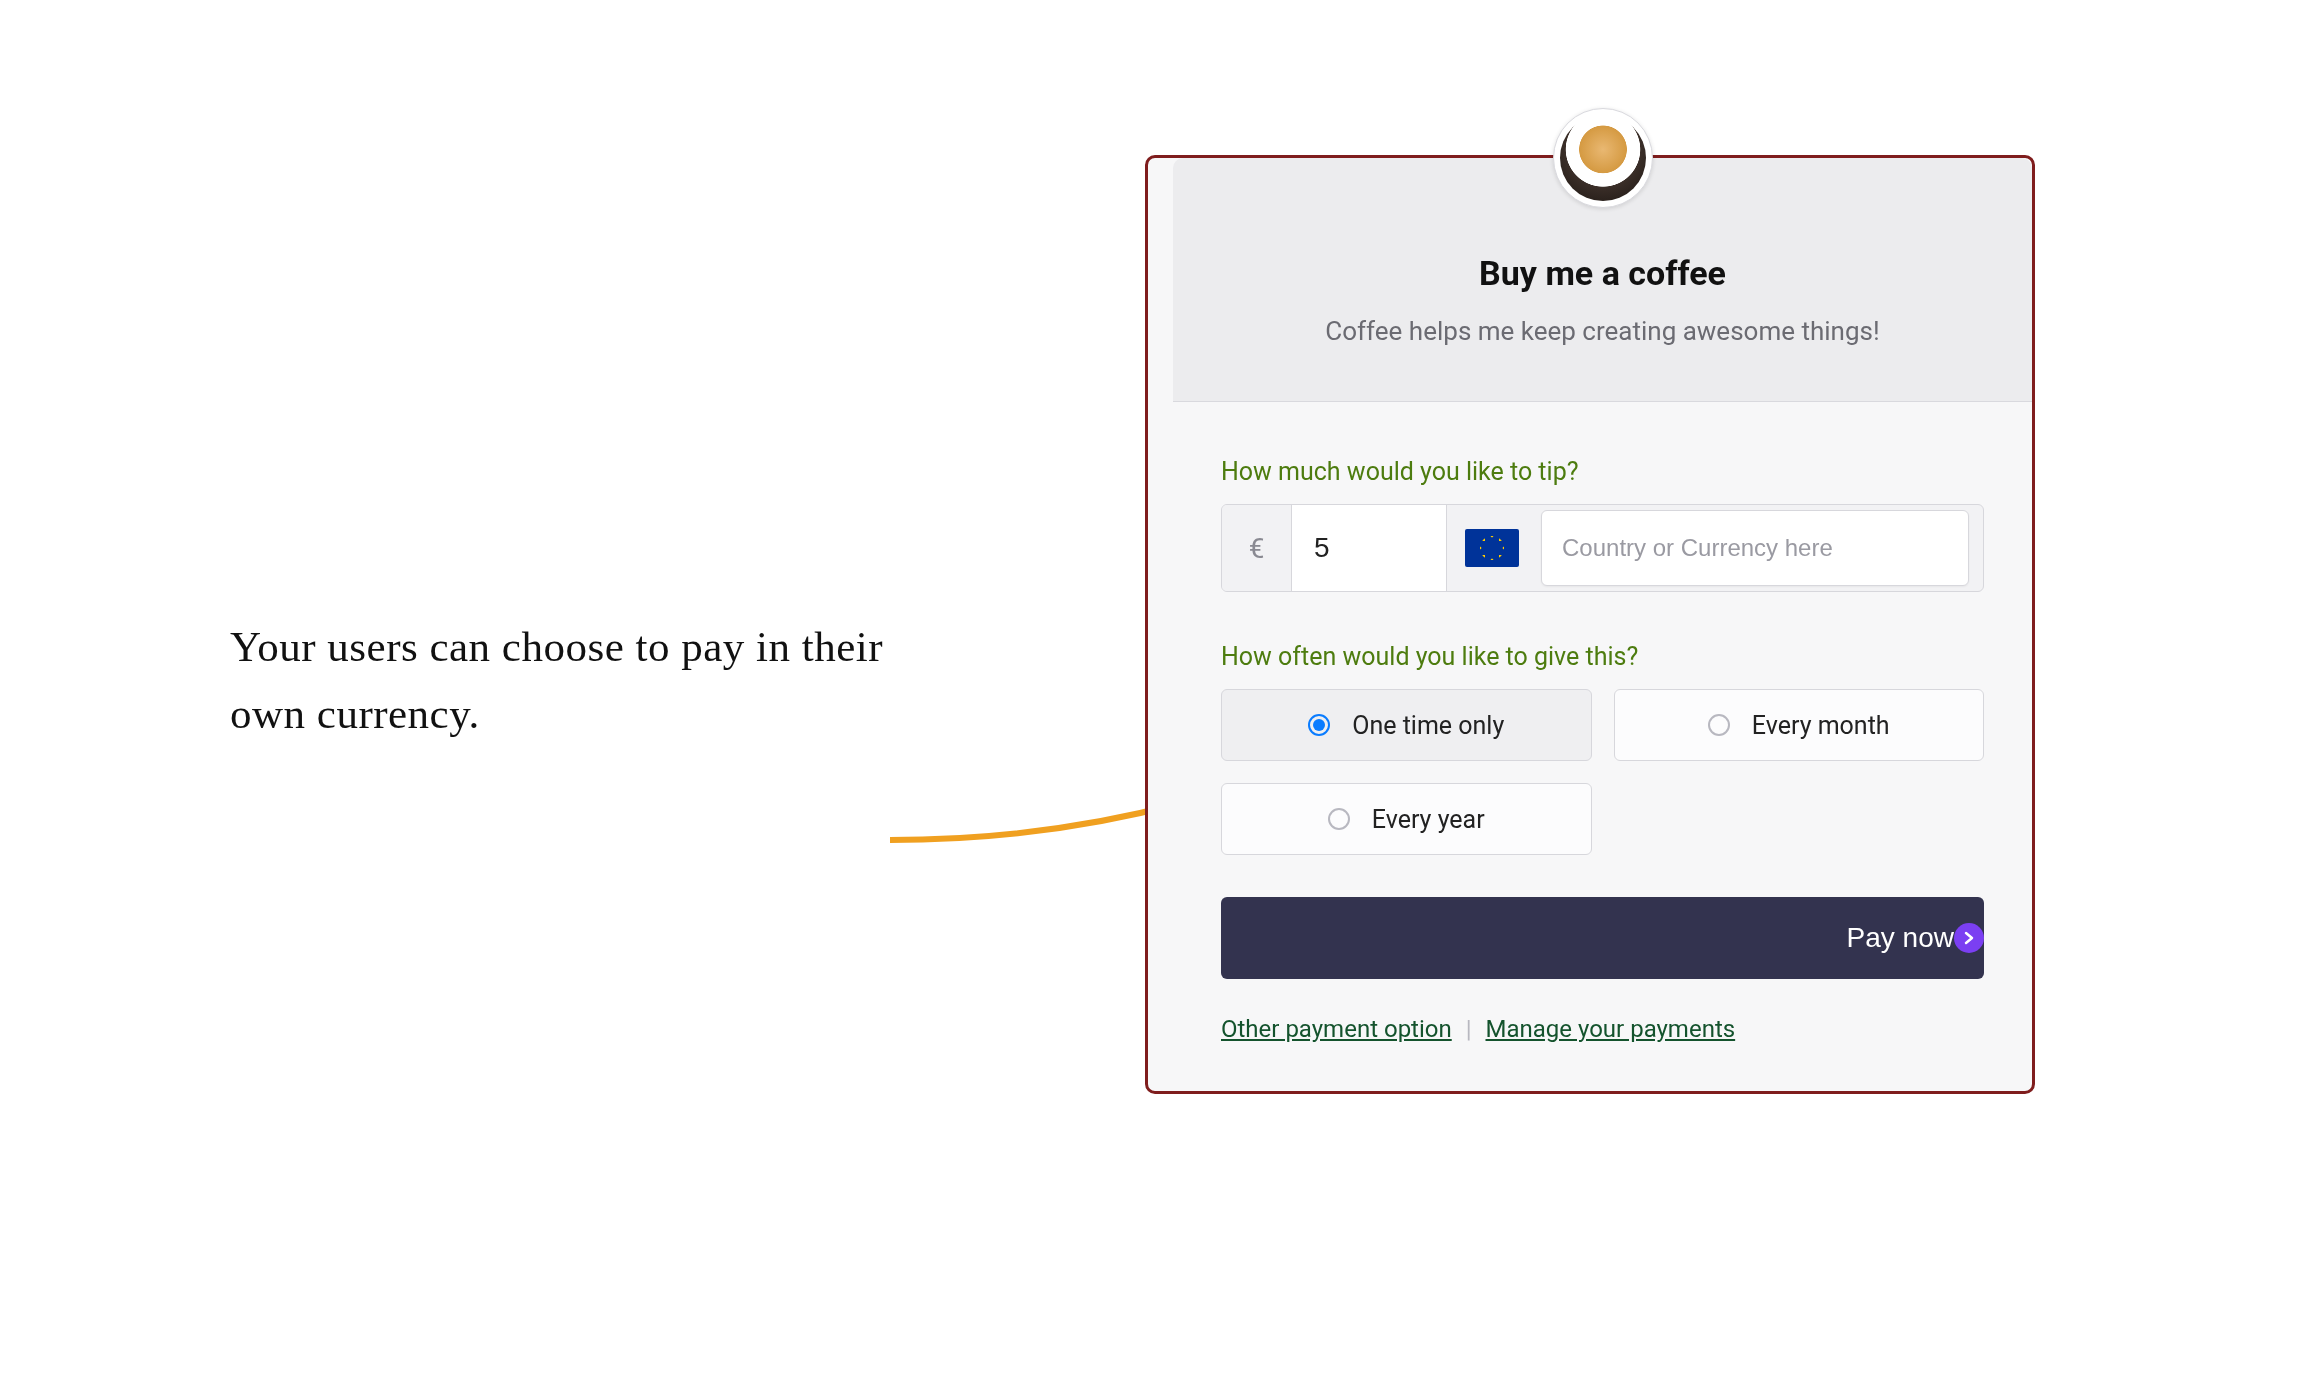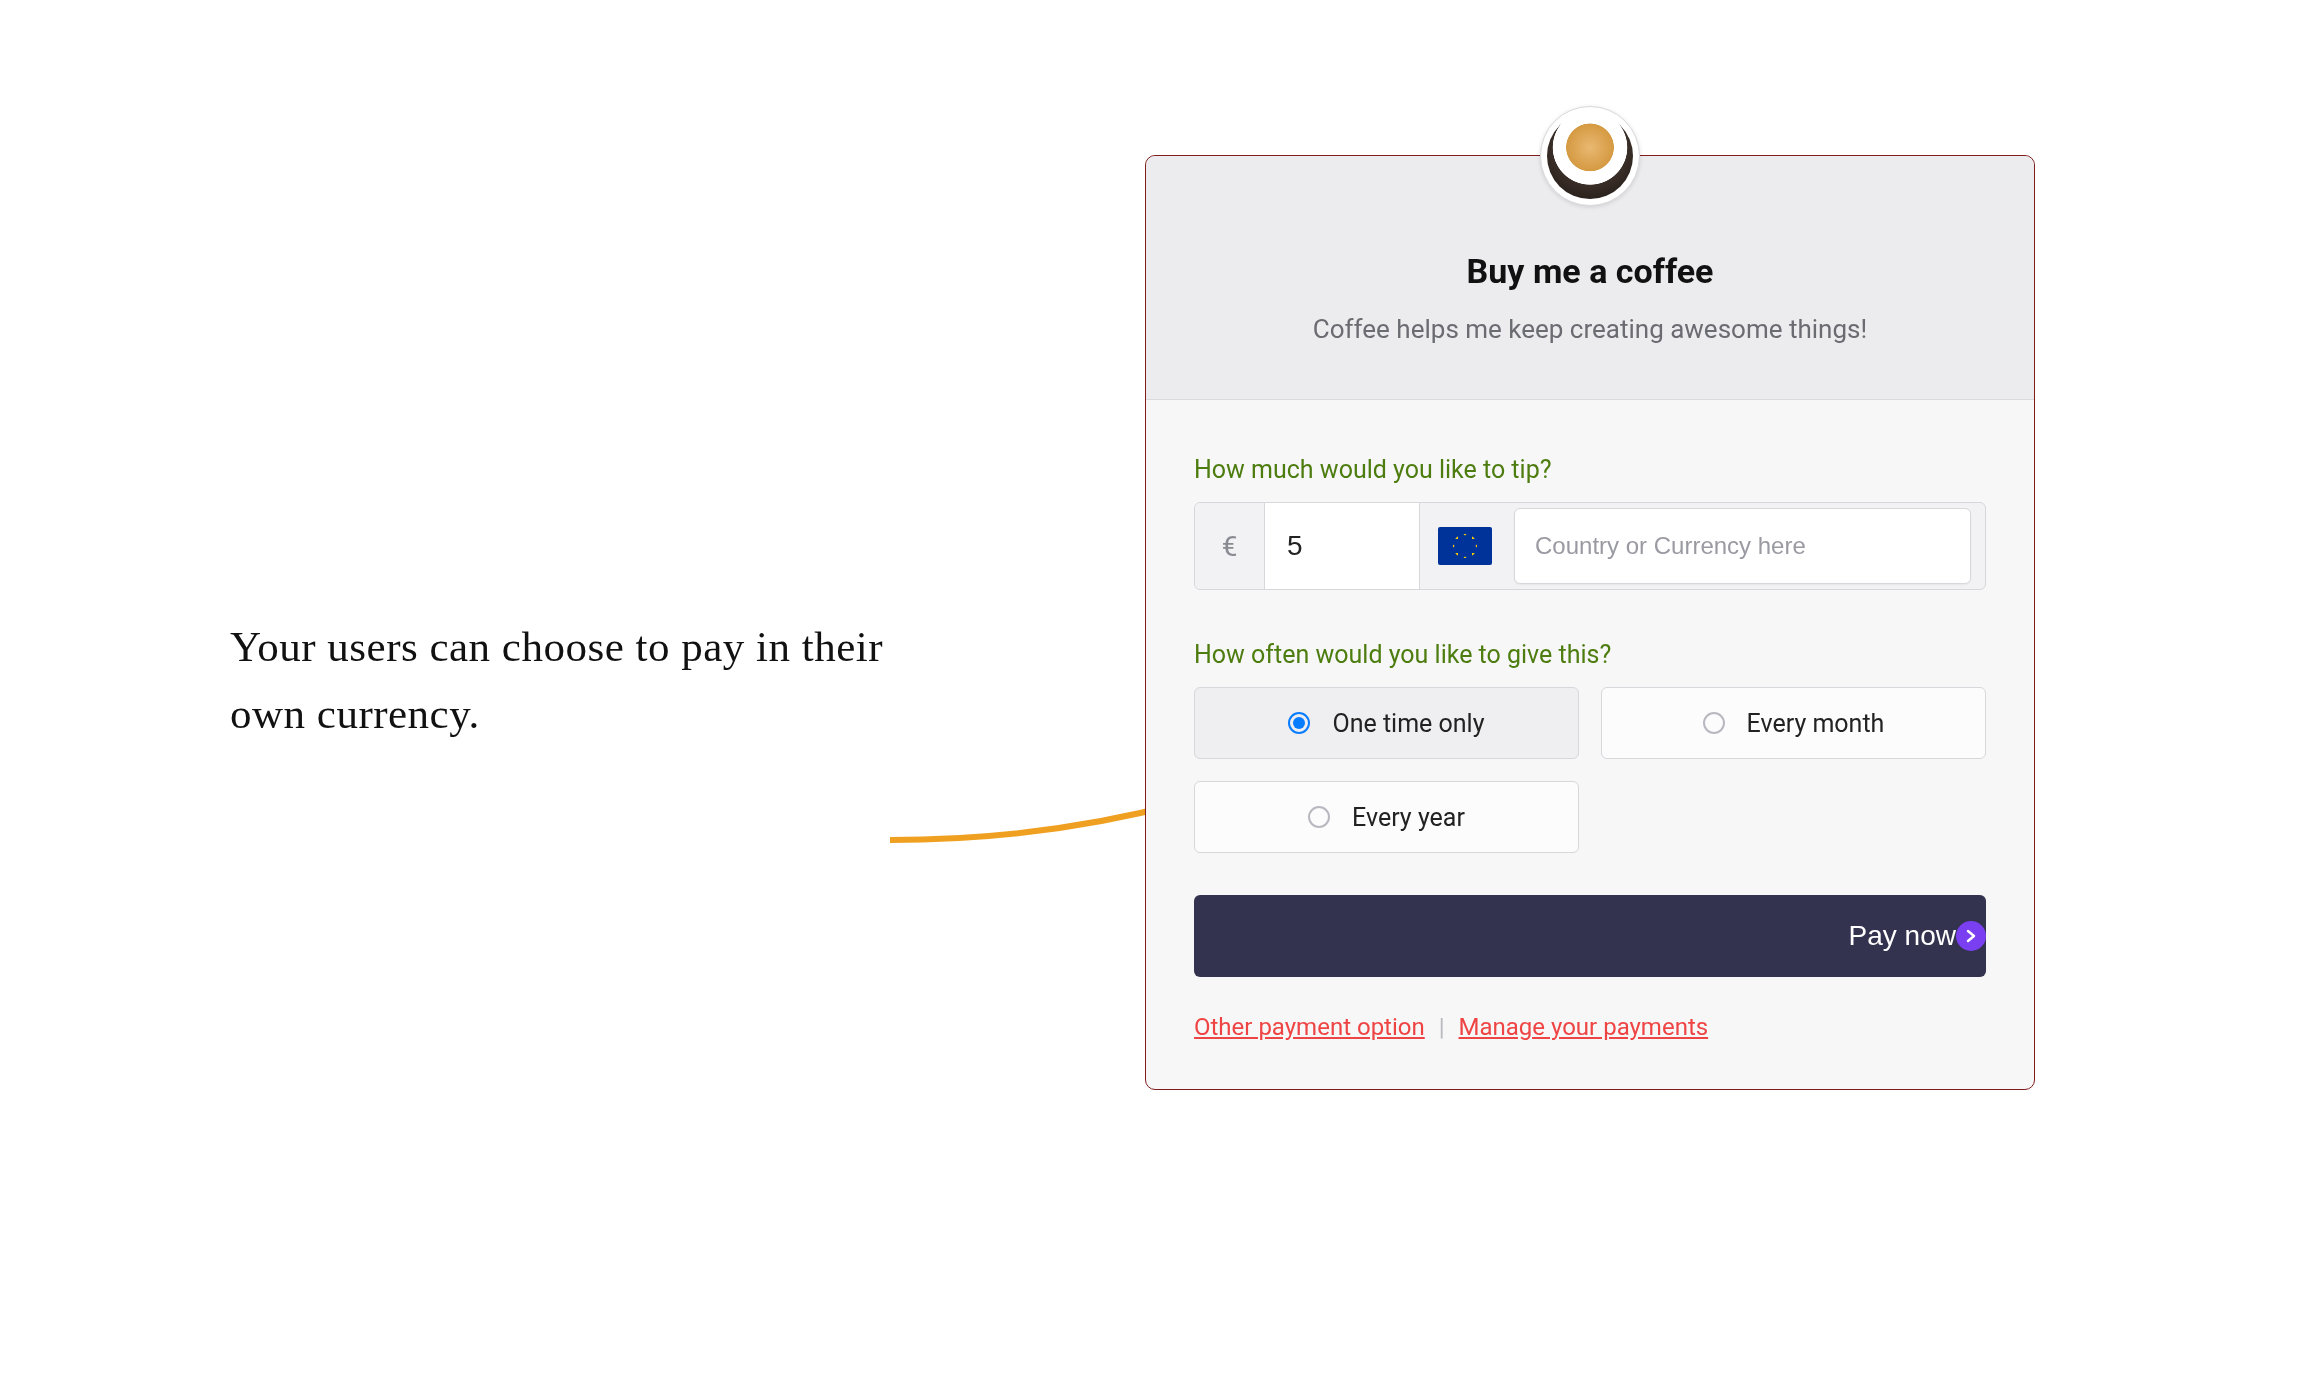--- a/index.html
+++ b/index.html
@@ -26,24 +26,25 @@
     position: absolute;
     left: 870px;
     top: 670px;
     pointer-events: none;
   }
   .card {
     position: absolute;
     left: 1145px;
     top: 155px;
     width: 890px;
-    border: 1px solid #7f1d1d;
+    border: 3px solid #7f1d1d;
     border-radius: 10px;
     background: #f7f7f8;
     overflow: visible;
+    padding-left: 25px;
   }
   .card-header {
     background: #ececee;
     border-bottom: 1px solid #d9d9de;
     border-radius: 10px 10px 0 0;
     text-align: center;
     padding: 95px 40px 55px;
     position: relative;
   }
   .avatar-wrap {
@@ -230,21 +231,21 @@
     display: flex;
     align-items: center;
     justify-content: center;
   }
   .pay-icon svg { display: block; }
   .footer-links {
     font-size: 24px;
     color: #6b6b72;
   }
   .footer-links a {
-    color: #ef4444;
+    color: #14532d;
     text-decoration: underline;
     cursor: pointer;
   }
   .footer-sep {
     margin: 0 8px;
     color: #b8b8c0;
   }
 </style>
 </head>
 <body>

